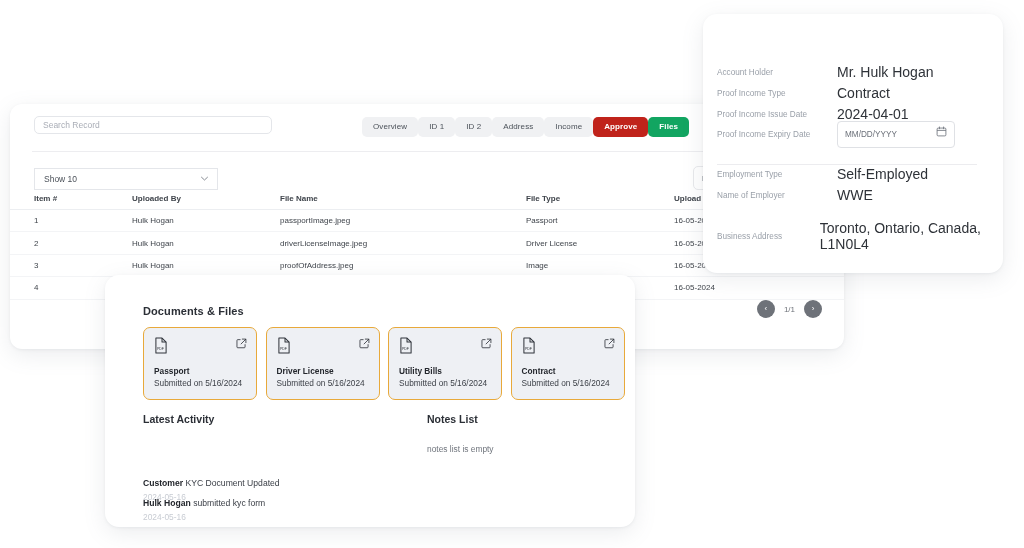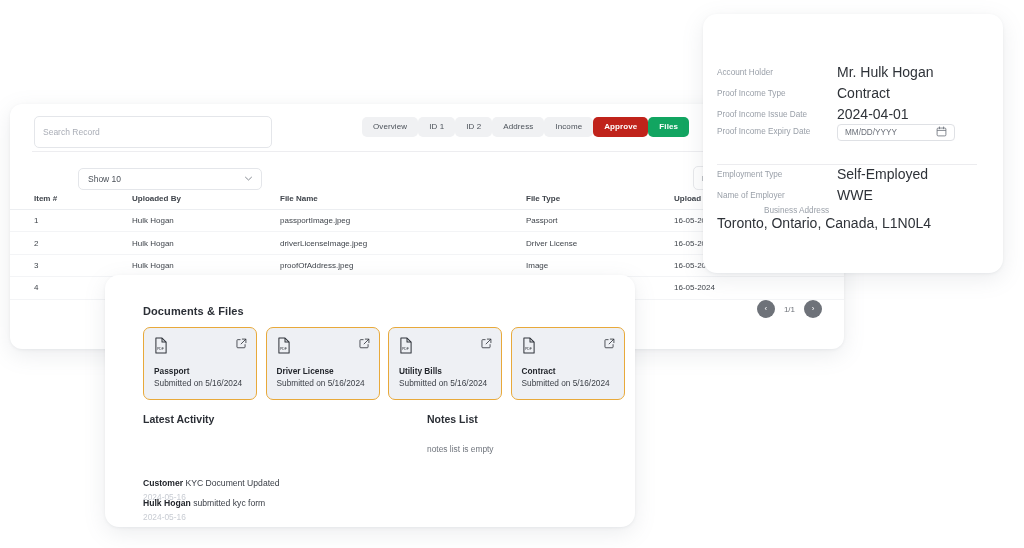--- a/index.html
+++ b/index.html
@@ -21,21 +21,21 @@
 
   
   #records-card {
     left: 10px; top: 104px; width: 834px; height: 245px;
     border-radius: 12px;
     z-index: 1;
   }
   .toolbar-row { position: relative; height: 46px; }
   #search-input {
     position: absolute; left: 24px; top: 12px;
-    width: 238px; height: 32px;
+    width: 238px; height: 18px;
     border: 1px solid #e4e6ea; border-radius: 5px;
     background: #fff;
     font-family: "Liberation Sans", sans-serif;
     font-size: 8.5px; color: #3c3f45;
     padding: 0 8px;
     outline: none;
   }
   #search-input::placeholder { color:#a9adb6; }
 
   .tab-group { position: absolute; left: 352px; top: 13px; display: flex; gap: 0; align-items:center; }
@@ -52,26 +52,25 @@
   .tab.files   { background: #12a561; color: #fff; font-weight: bold; }
 
   .toolbar-divider {
     position: absolute; left: 22px; right: 18px; top: 47px;
     height: 1px; background: #ededf0;
   }
 
   #show-select {
     position: absolute; left: 24px; top: 64px;
     width: 184px; height: 22px;
-    border: 1px solid #e4e6ea; border-radius: 5px;
+    border: 1px solid #e4e6ea; border-radius: 0;
     background: #fff;
     font-size: 8.5px; color: #4b5159;
     padding-left: 9px; line-height: 20px;
     cursor: pointer;
-    margin-left: 44px;
   }
   #show-select .chev {
     position: absolute; right: 9px; top: 5px;
     width: 8px; height: 8px; color:#6d737c;
   }
 
   #latest-filter-btn {
     position: absolute; left: 683px; top: 62px;
     width: 26px; height: 24px;
     border: 1px solid #e8e9ec; border-radius: 5px;
@@ -112,21 +111,21 @@
   #income-card {
     left: 703px; top: 14px; width: 300px; height: 259px;
     border-radius: 14px;
     z-index: 3;
   }
   .kv-row { position: absolute; display: flex; align-items: center; }
   .kv-label { width: 120px; font-size: 8.2px; color: #9aa0a9; }
   .kv-value { font-size: 14px; color: #2e3238; }
   #income-divider { position: absolute; left: 14px; right: 26px; top: 150px; height: 1px; background: #ececef; }
   #expiry-input {
-    width: 118px; height: 17px;
+    width: 118px; height: 27px;
     border: 1px solid #dfe1e5; border-radius: 4px;
     background:#fff;
     font-family:"Liberation Sans", sans-serif;
     font-size: 8.2px; color:#3c3f45;
     padding: 0 7px; outline: none;
   }
   #expiry-input::placeholder { color:#6b7079; }
   #calendar-icon { position:absolute; right: 8px; top: 5px; width: 11px; height: 11px; color:#6b7079; cursor:pointer; }
   #expiry-wrap { position: relative; width: 118px; }
 
@@ -284,21 +283,21 @@
     <div class="kv-row" style="left:14px; top:152px;">
       <div class="kv-label">Employment Type</div>
       <div class="kv-value">Self-Employed</div>
     </div>
 
     <div class="kv-row" style="left:14px; top:173px;">
       <div class="kv-label">Name of Employer</div>
       <div class="kv-value">WWE</div>
     </div>
 
-    <div class="kv-row" style="left:14px; top:192px;flex-direction:column;">
+    <div class="kv-row" style="left:14px; top:206px;">
       <div class="kv-label">Business Address</div>
       <div class="kv-value">Toronto, Ontario, Canada, L1N0L4</div>
     </div>
   </div>
 
   <div class="card" id="docs-card">
 
     <div id="docs-title">Documents &amp; Files</div>
 
     <div id="doc-tiles">

